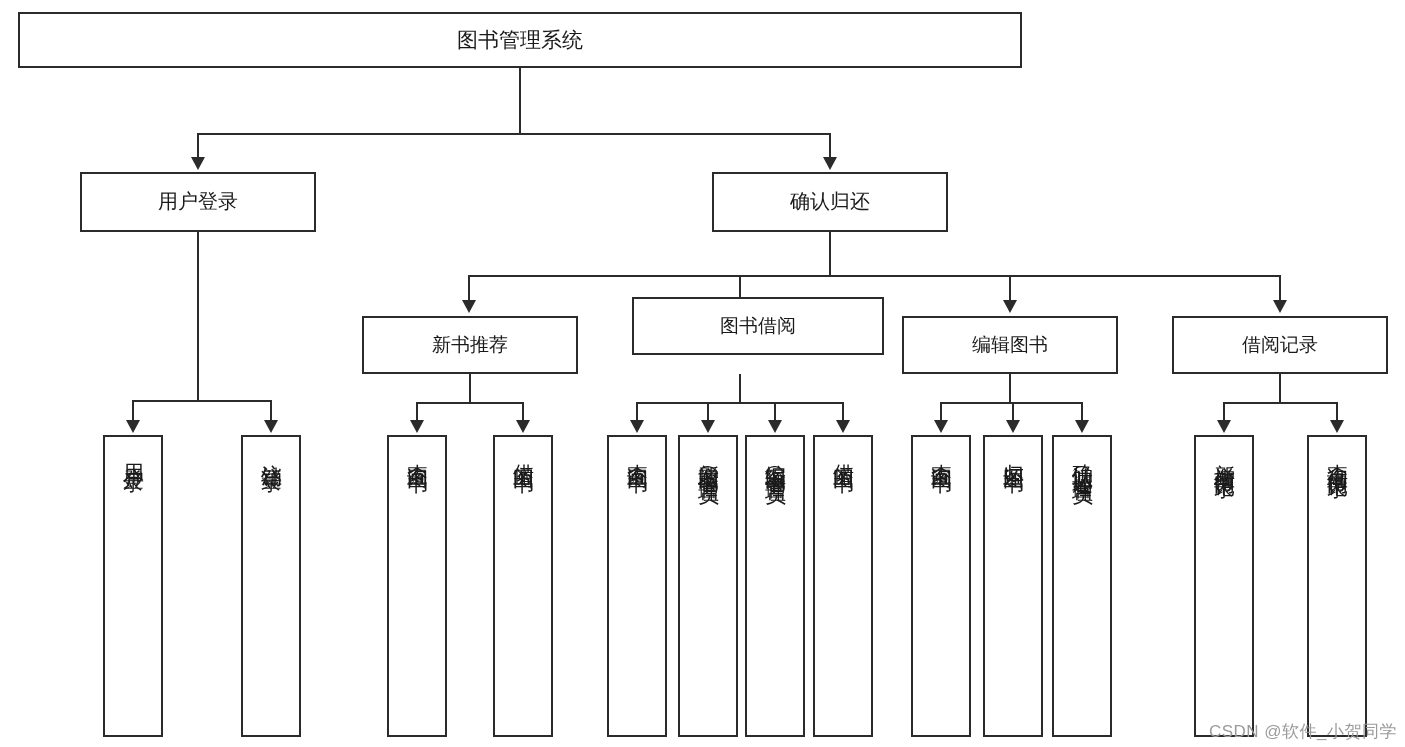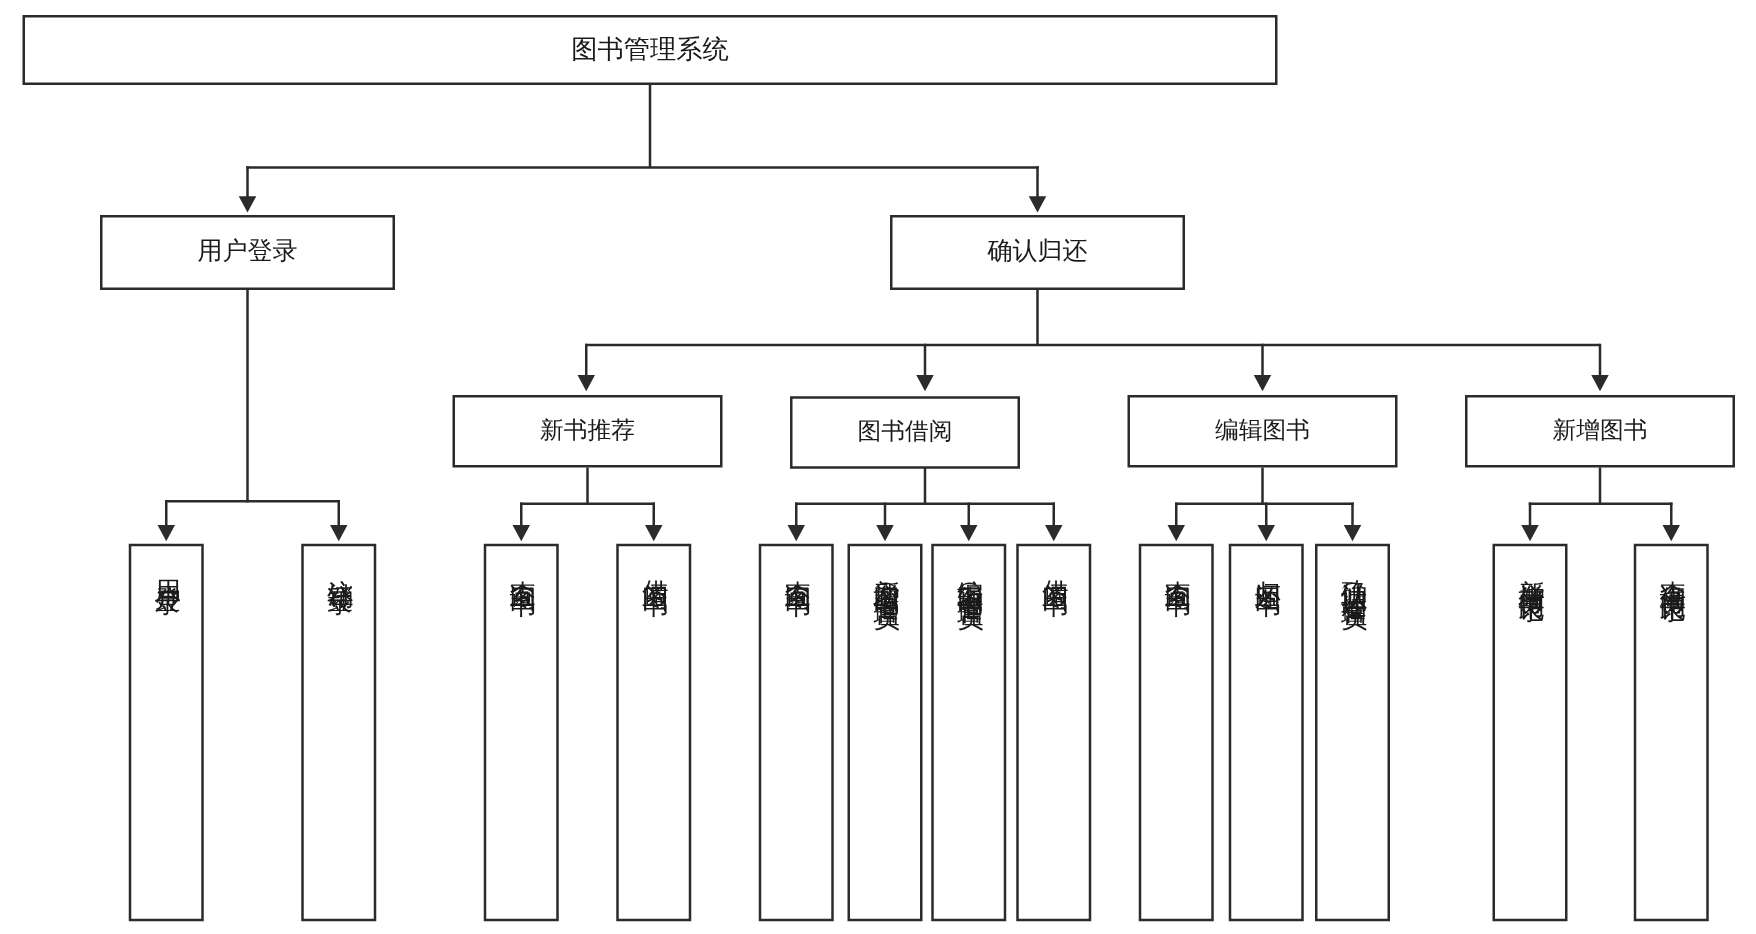--- a/index.html
+++ b/index.html
@@ -125,28 +125,28 @@
 
   <div class="conn vline" style="left:1009px; top:275px; width:2px; height:26px;"></div>
   <div class="arrow" style="left:1003px; top:300px;"></div>
 
   <div class="conn vline" style="left:1279px; top:275px; width:2px; height:26px;"></div>
   <div class="arrow" style="left:1273px; top:300px;"></div>
 
   <div class="node level3" style="left:362px; top:316px; width:216px; height:58px;font-family:Liberation Serif, serif;">
     <span>新书推荐</span>
   </div>
-  <div class="node level3" style="left:632px; top:317px; width:184px; height:58px;align-items:center;">
+  <div class="node level3" style="left:632px; top:297px; width:252px; height:58px;align-items:center;">
     <span>图书借阅</span>
   </div>
   <div class="node level3" style="left:902px; top:316px; width:216px; height:58px;">
     <span>编辑图书</span>
   </div>
   <div class="node level3" style="left:1172px; top:316px; width:216px; height:58px;">
-    <span>新增图书</span>
+    <span>借阅记录</span>
   </div>
 
   <div class="conn vline" style="left:469px; top:374px; width:2px; height:30px;"></div>
   <div class="conn hline" style="left:416px; top:402px; width:108px; height:2px;"></div>
   <div class="conn vline" style="left:416px; top:402px; width:2px; height:20px;"></div>
   <div class="arrow" style="left:410px; top:420px;"></div>
   <div class="conn vline" style="left:522px; top:402px; width:2px; height:20px;"></div>
   <div class="arrow" style="left:516px; top:420px;"></div>
 
   <div class="conn vline" style="left:739px; top:374px; width:2px; height:30px;"></div>
@@ -213,14 +213,15 @@
     <span class="vlabel">确认归还（管理员）</span>
   </div>
 
   <div class="node leaf" style="left:1194px; top:435px; width:60px; height:302px;">
     <span class="vlabel">新增借阅记录</span>
   </div>
   <div class="node leaf" style="left:1307px; top:435px; width:60px; height:302px;">
     <span class="vlabel">查询借阅记录</span>
   </div>
 
+  <div id="watermark">CSDN @软件_小贺同学</div>
 
 </div>
 
 </body></html>

